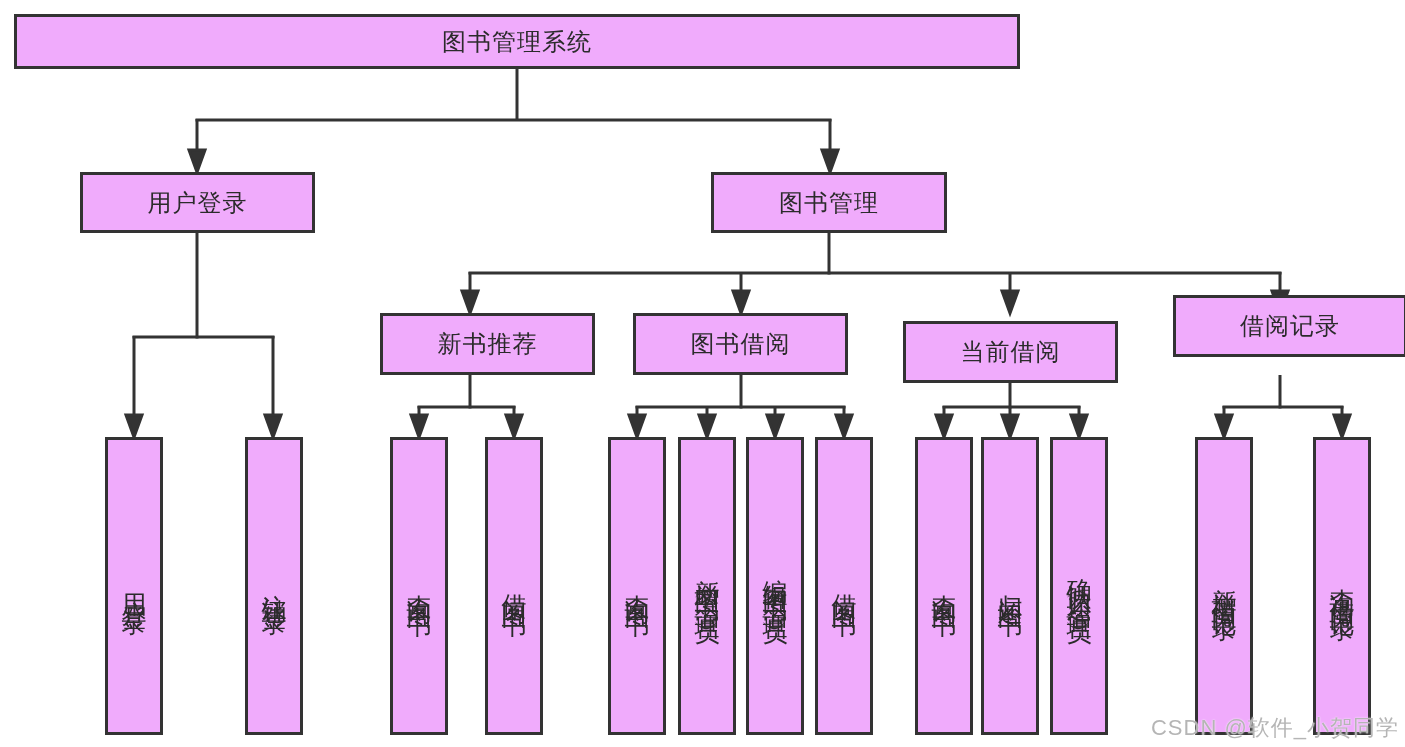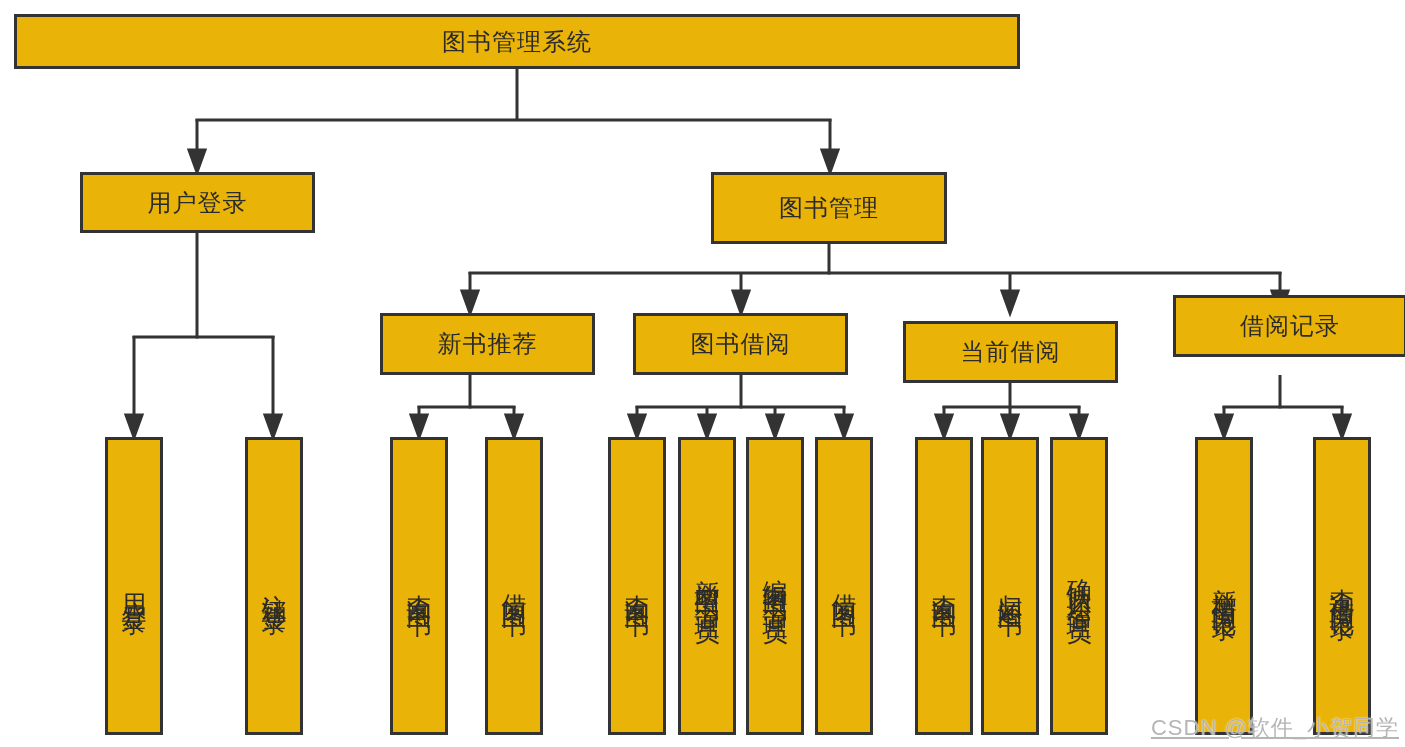--- a/index.html
+++ b/index.html
@@ -4,36 +4,36 @@
 <style>
   html,body{margin:0;padding:0;}
   body{
     width:1405px;height:747px;position:relative;background:#ffffff;
     font-family:"Liberation Sans","DejaVu Sans",sans-serif;
     overflow:hidden;
   }
   .canvas{position:absolute;left:0;top:0;width:1405px;height:747px;}
   svg.connectors{position:absolute;left:0;top:0;z-index:1;}
   .node{
-    position:absolute;z-index:2;background:#eab308;
+    position:absolute;z-index:2;background:#f0abfc;
     border:3px solid #333333;color:#2b2b2b;
     display:flex;align-items:center;justify-content:center;
     box-sizing:border-box;
   }
   .hnode{font-size:24px;letter-spacing:1px;}
   .vnode{font-size:25px;}
   .vnode .vtext{
     writing-mode:vertical-rl;text-orientation:mixed;
     letter-spacing:6px;line-height:1;white-space:nowrap;
   }
   
   .n-root{left:14px;top:14px;width:1006px;height:55px;}
   
   .n-user-login{left:80px;top:172px;width:235px;height:61px;}
-  .n-book-mgmt{left:711px;top:172px;width:236px;height:72px;}
+  .n-book-mgmt{left:711px;top:172px;width:236px;height:61px;}
   
   .n-l3-rec{left:363px;top:313px;width:215px;height:62px;margin-left:17px;}
   .n-l3-borrow{left:633px;top:313px;width:215px;height:62px;}
   .n-l3-current{left:903px;top:321px;width:215px;height:62px;}
   .n-l3-records{left:1173px;top:295px;width:234px;height:62px;}
   
   .leaf{top:437px;width:58px;height:298px;}
   .n-leaf-login{left:105px;}
   .n-leaf-logout{left:245px;}
   .n-leaf-rec-query{left:390px;}
@@ -44,21 +44,20 @@
   .n-leaf-bb-borrow{left:815px;}
   .n-leaf-cb-query{left:915px;}
   .n-leaf-cb-return{left:981px;}
   .n-leaf-cb-confirm{left:1050px;}
   .n-leaf-br-add{left:1195px;}
   .n-leaf-br-query{left:1313px;}
   .watermark{
     position:absolute;right:6px;bottom:4px;z-index:3;
     font-size:22px;color:#b5b5b5;letter-spacing:1px;
     text-shadow:0 0 2px #ffffff;
-    text-decoration:underline;
   }
 </style>
 </head>
 <body>
 
 <div class="canvas">
 
   <svg class="connectors" width="1405" height="747" viewBox="0 0 1405 747" stroke="#333333" stroke-width="3" fill="#333333">
 
     <line x1="517" y1="68" x2="517" y2="121"></line>

